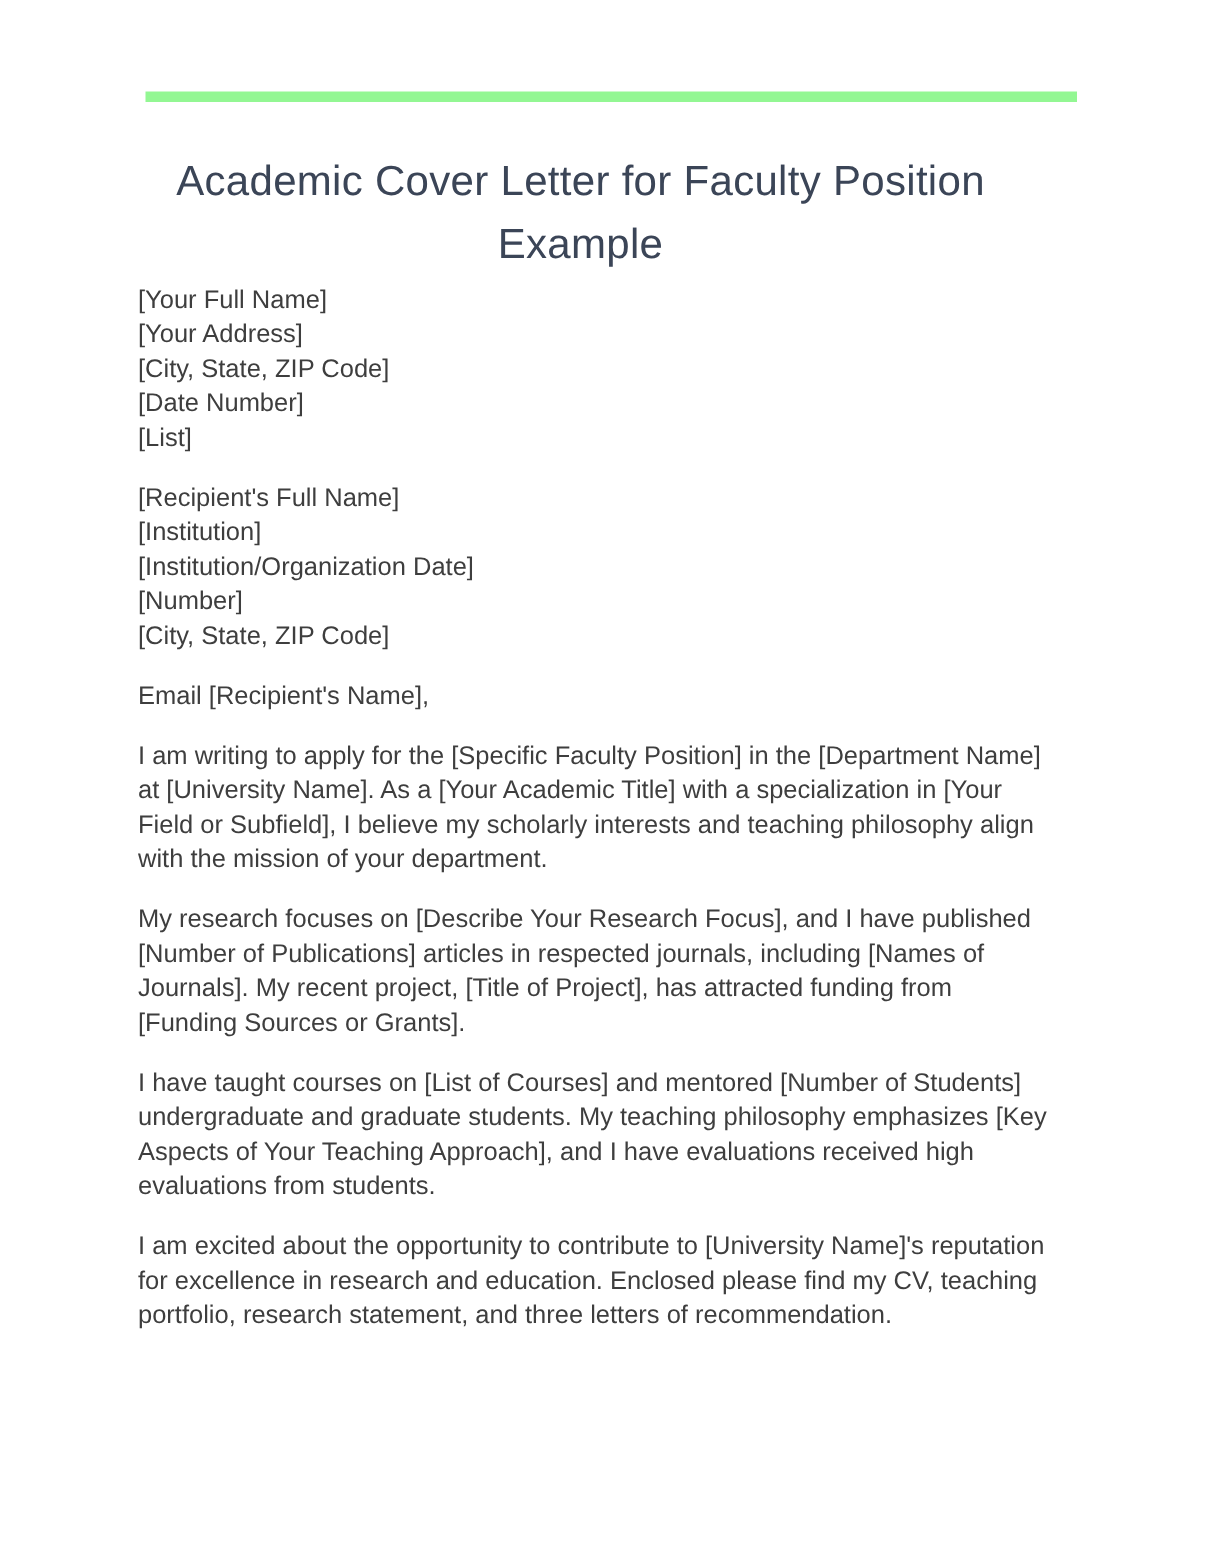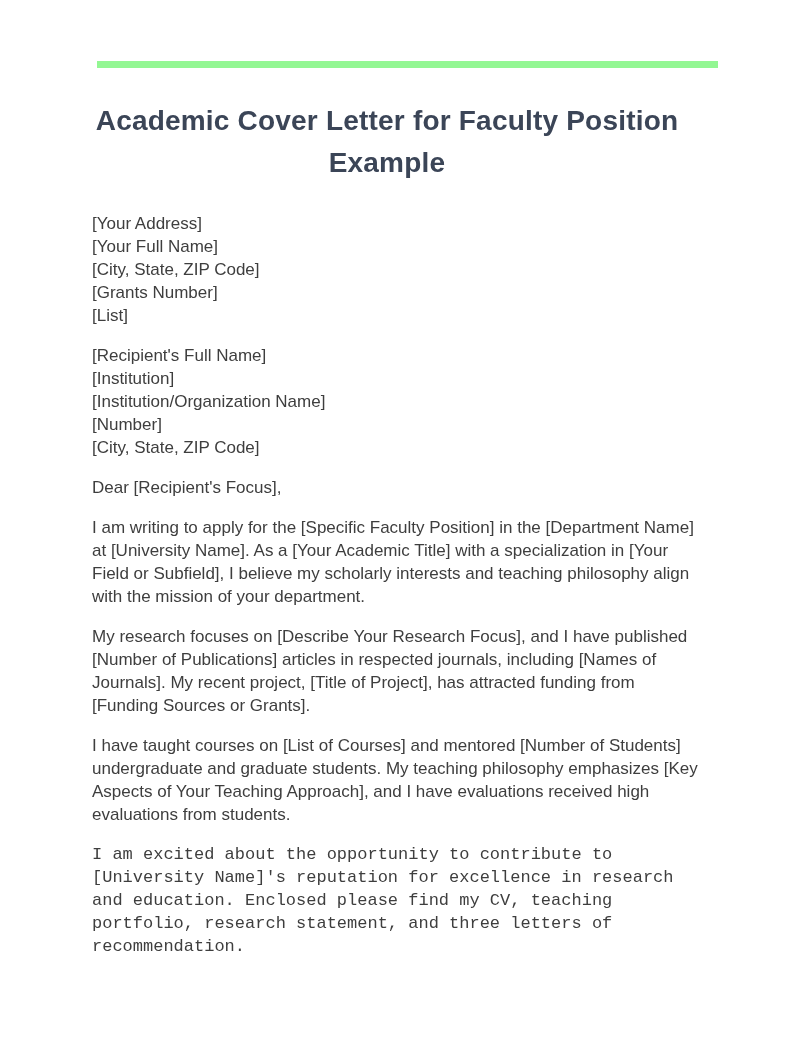--- a/index.html
+++ b/index.html
@@ -28,67 +28,67 @@
     height: 7px;
     background: var(--accent-color, #93f793);
   }
   .content {
     position: absolute;
     left: 92px;
     top: 100px;
     width: 612px;
   }
   .doc-title {
-    margin: 0 0 28px 0;
+    margin: 0 0 4px 0;
     padding-right: 22px;
     font-size: 28px;
     line-height: 42px;
-    font-weight: 700;
+    font-weight: 400;
     text-align: center;
     color: var(--title-color, #3b4557);
     letter-spacing: 0.2px;
   }
   .block {
     margin: 0 0 17px 0;
     font-size: 17px;
     line-height: 23px;
   }
-  .block:last-child { margin-bottom: 0; font-family: Liberation Mono, monospace; }
+  .block:last-child { margin-bottom: 0; }
   .line { white-space: nowrap; }
   .salutation { margin-top: 21px; }
   p.block { margin-top: 0; }
 </style>
 </head>
 <body style="--accent-color: #93f793; --title-color: #3b4557; --text-color: #3e3e3e;">
 
 <div class="page">
 
   <div class="accent-bar"></div>
 
   <div class="content">
 
     <h1 class="doc-title">Academic Cover Letter for Faculty Position Example</h1>
 
     <div class="block">
+      <div class="line">[Your Full Name]</div>
       <div class="line">[Your Address]</div>
-      <div class="line">[Your Full Name]</div>
       <div class="line">[City, State, ZIP Code]</div>
-      <div class="line">[Grants Number]</div>
+      <div class="line">[Date Number]</div>
       <div class="line">[List]</div>
     </div>
 
     <div class="block">
       <div class="line">[Recipient's Full Name]</div>
       <div class="line">[Institution]</div>
-      <div class="line">[Institution/Organization Name]</div>
+      <div class="line">[Institution/Organization Date]</div>
       <div class="line">[Number]</div>
       <div class="line">[City, State, ZIP Code]</div>
     </div>
 
-    <p class="block salutation">Dear [Recipient's Focus],</p>
+    <p class="block salutation">Email [Recipient's Name],</p>
 
     <p class="block">I am writing to apply for the [Specific Faculty Position] in the [Department Name] at [University Name]. As a [Your Academic Title] with a specialization in [Your Field or Subfield], I believe my scholarly interests and teaching philosophy align with the mission of your department.</p>
     <p class="block">My research focuses on [Describe Your Research Focus], and I have published [Number of Publications] articles in respected journals, including [Names of Journals]. My recent project, [Title of Project], has attracted funding from [Funding Sources or Grants].</p>
     <p class="block">I have taught courses on [List of Courses] and mentored [Number of Students] undergraduate and graduate students. My teaching philosophy emphasizes [Key Aspects of Your Teaching Approach], and I have evaluations received high evaluations from students.</p>
     <p class="block">I am excited about the opportunity to contribute to [University Name]'s reputation for excellence in research and education. Enclosed please find my CV, teaching portfolio, research statement, and three letters of recommendation.</p>
 
   </div>
 </div>
 
 </body></html>

